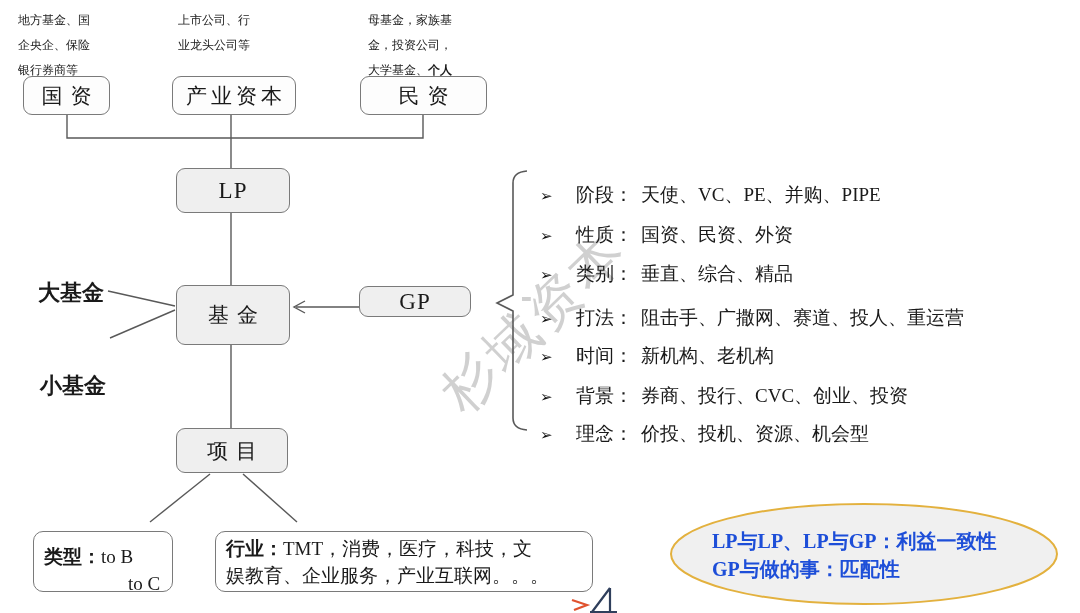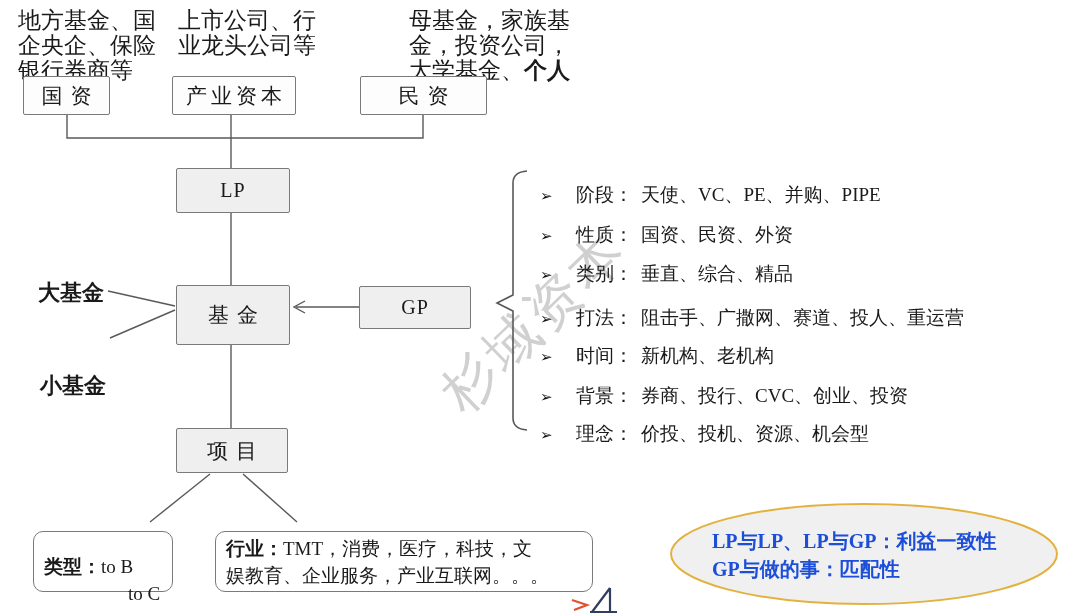--- a/index.html
+++ b/index.html
@@ -7,40 +7,40 @@
     position:relative;width:1080px;height:613px;background:#ffffff;overflow:hidden;
     font-family:"Liberation Serif","DejaVu Serif",serif;color:#1a1a1a;
   }
   .layer{position:absolute;left:0;top:0;width:1080px;height:613px;}
   .watermark{
     position:absolute;left:395px;top:285px;width:280px;text-align:center;
     transform:rotate(-44deg);transform-origin:center;
     font-size:54px;letter-spacing:4px;color:rgba(120,120,120,0.35);
     white-space:nowrap;pointer-events:none;
   }
-  .ann{position:absolute;font-size:23px;line-height:25px;}
+  .ann{position:absolute;font-size:12px;line-height:25px;}
   .node{
-    position:absolute;border:1.6px solid #7a7a7a;border-radius:2px;
+    position:absolute;border:1.6px solid #7a7a7a;border-radius:9px;
     display:flex;align-items:center;justify-content:center;
     font-size:21px;background:#fdfdfd;box-sizing:border-box;
   }
   .node.gray{background:#efefef;}
   .node .cjk{letter-spacing:8px;text-indent:8px;}
-  .node .latin{font-size:20px;letter-spacing:1px;text-align:right;}
+  .node .latin{font-size:23px;letter-spacing:1px;text-align:right;}
   .sidelabel{position:absolute;font-weight:bold;font-size:22px;}
   .criteria{position:absolute;left:540px;top:0;}
   .crow{position:absolute;left:0;display:flex;align-items:baseline;font-size:19px;white-space:nowrap;}
   .crow .bullet{font-family:"DejaVu Sans",sans-serif;font-size:15px;width:36px;color:#111;}
   .crow .clabel{font-weight:normal;margin-right:8px;}
   .bigbox{
     position:absolute;border:1.6px solid #7a7a7a;border-radius:10px;background:#fff;
     box-sizing:border-box;font-size:19px;line-height:27px;padding:3px 10px;
   }
   .bigbox b{font-weight:bold;}
-  .typebox{ text-align:left;padding-top:21px;}
+  .typebox{ text-align:left;padding-top:11px;}
   .typebox .l2{padding-left:84px;}
   .conc{
     position:absolute;left:712px;top:527px;width:320px;
     color:#1d4ed8;font-weight:bold;font-size:20px;line-height:28px;white-space:nowrap;
   }
 </style>
 </head>
 <body>
 
 <div class="canvas">
@@ -70,21 +70,21 @@
 
   <div class="ann" style="left:18px;top:8px;">
     <div>地方基金、国</div>
     <div>企央企、保险</div>
     <div>银行券商等</div>
   </div>
   <div class="ann" style="left:178px;top:8px;">
     <div>上市公司、行</div>
     <div>业龙头公司等</div>
   </div>
-  <div class="ann" style="left:368px;top:8px;margin-left:41px;">
+  <div class="ann" style="left:368px;top:8px;">
     <div>母基金，家族基</div>
     <div>金，投资公司，</div>
     <div><span>大学基金、</span><b>个人</b></div>
   </div>
 
   <div class="node" style="left:23px;top:76px;width:87px;height:39px;">
     <span class="cjk">国资</span>
   </div>
   <div class="node" style="left:172px;top:76px;width:124px;height:39px;">
     <span class="cjk" style="letter-spacing:4px;text-indent:4px;">产业资本</span>
@@ -92,21 +92,21 @@
   <div class="node" style="left:360px;top:76px;width:127px;height:39px;">
     <span class="cjk">民资</span>
   </div>
 
   <div class="node gray" style="left:176px;top:168px;width:114px;height:45px;">
     <span class="latin">LP</span>
   </div>
   <div class="node gray" style="left:176px;top:285px;width:114px;height:60px;">
     <span class="cjk">基金</span>
   </div>
-  <div class="node gray" style="left:359px;top:286px;width:112px;height:43px;">
+  <div class="node gray" style="left:359px;top:286px;width:112px;height:31px;">
     <span class="latin">GP</span>
   </div>
   <div class="node gray" style="left:176px;top:428px;width:112px;height:45px;">
     <span class="cjk">项目</span>
   </div>
 
   <div class="sidelabel" style="left:38px;top:278px;">大基金</div>
   <div class="sidelabel" style="left:40px;top:327px;margin-top:44px;">小基金</div>
 
   <div class="criteria">

